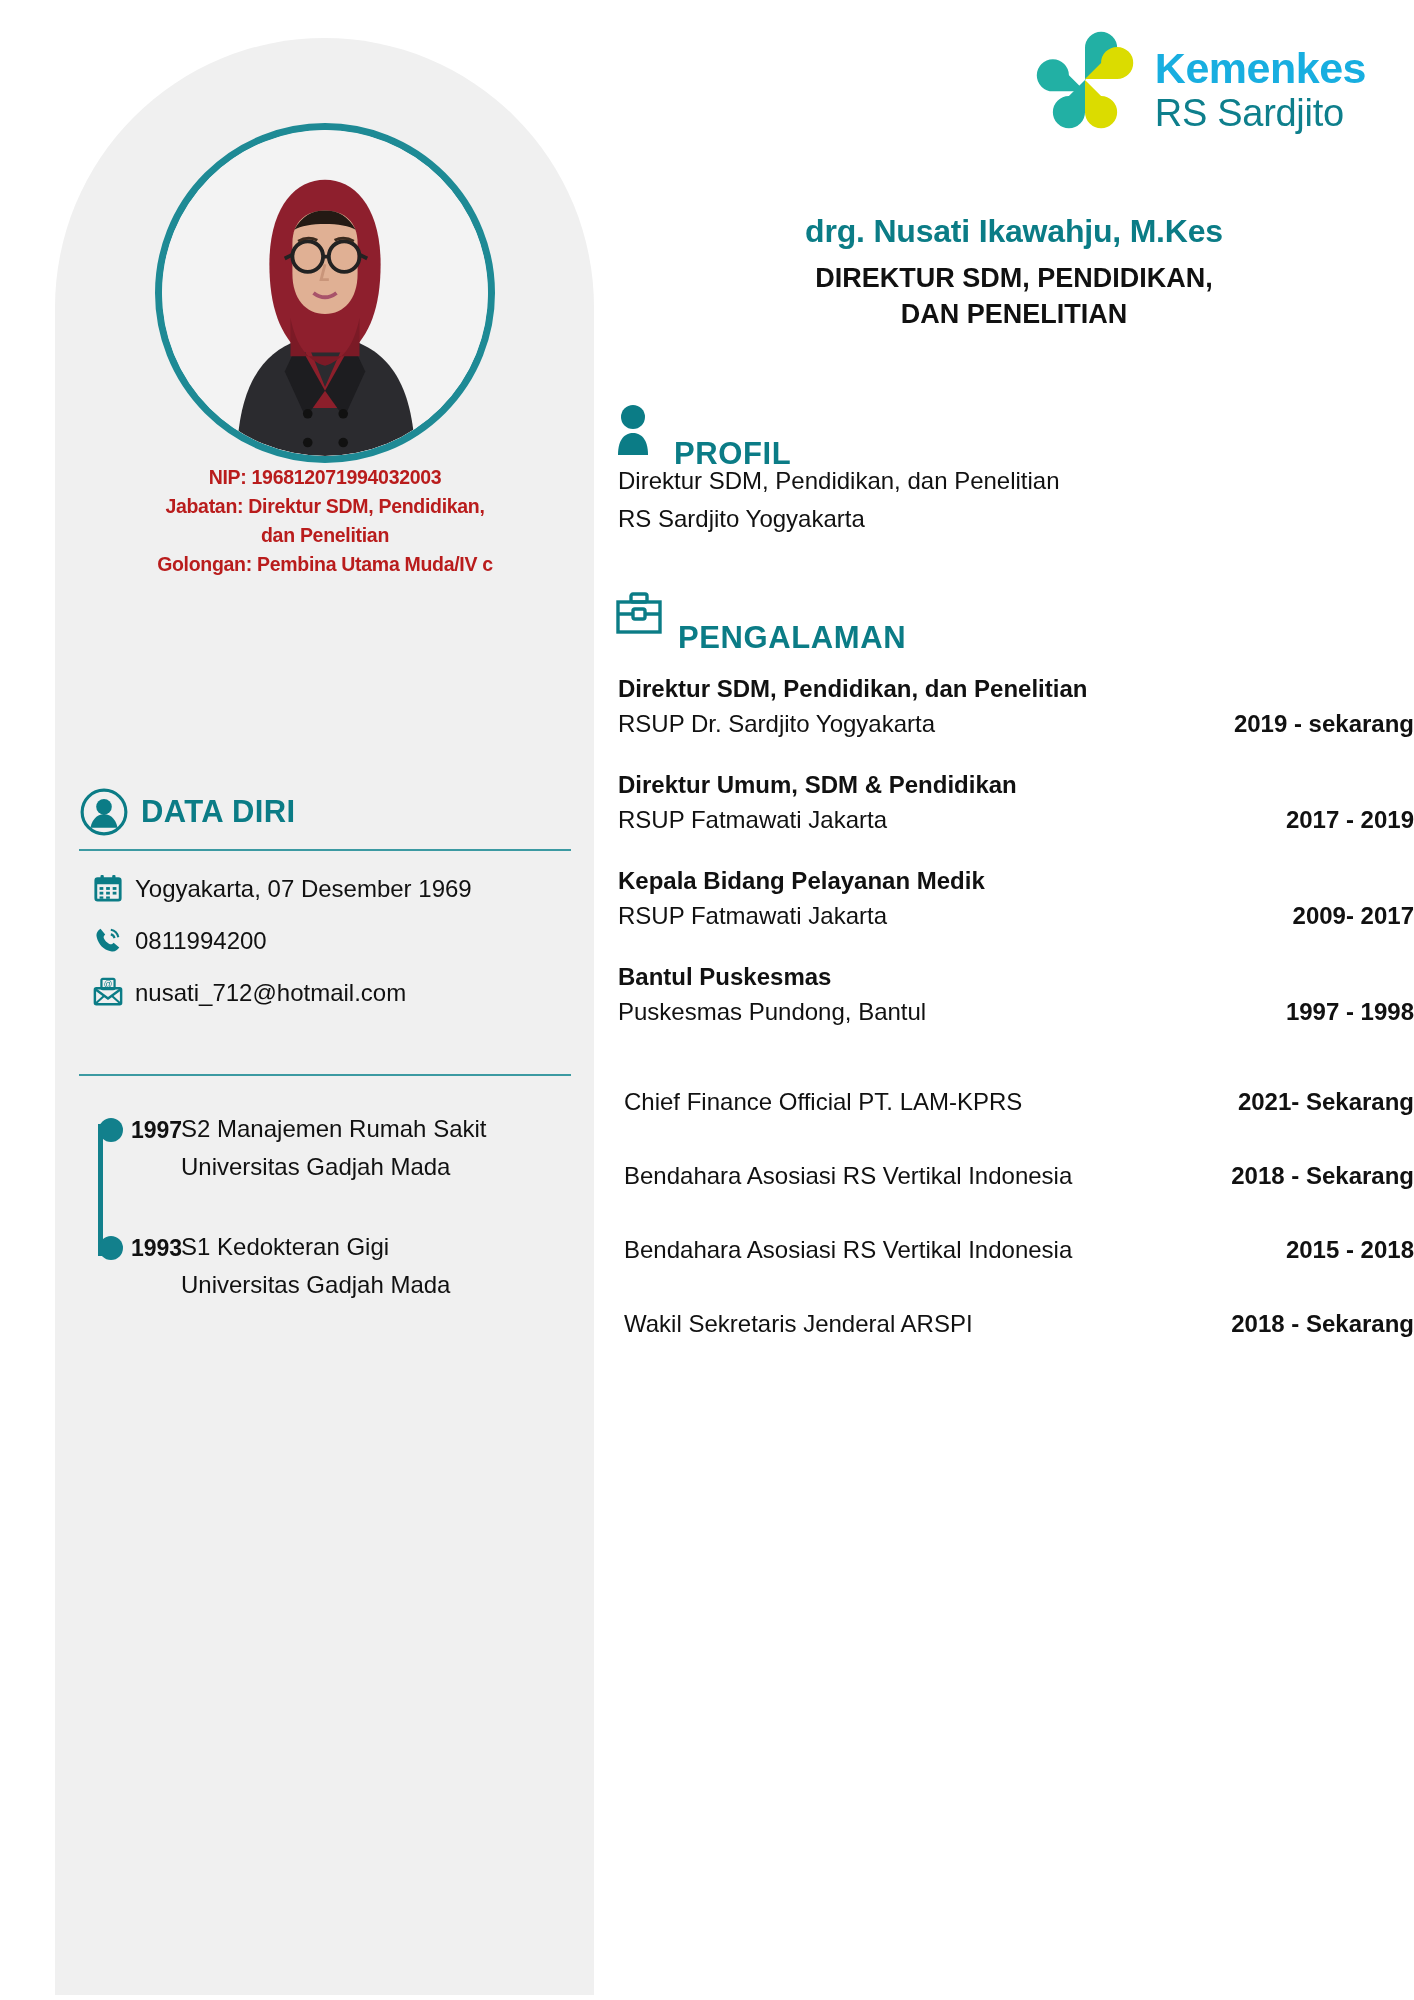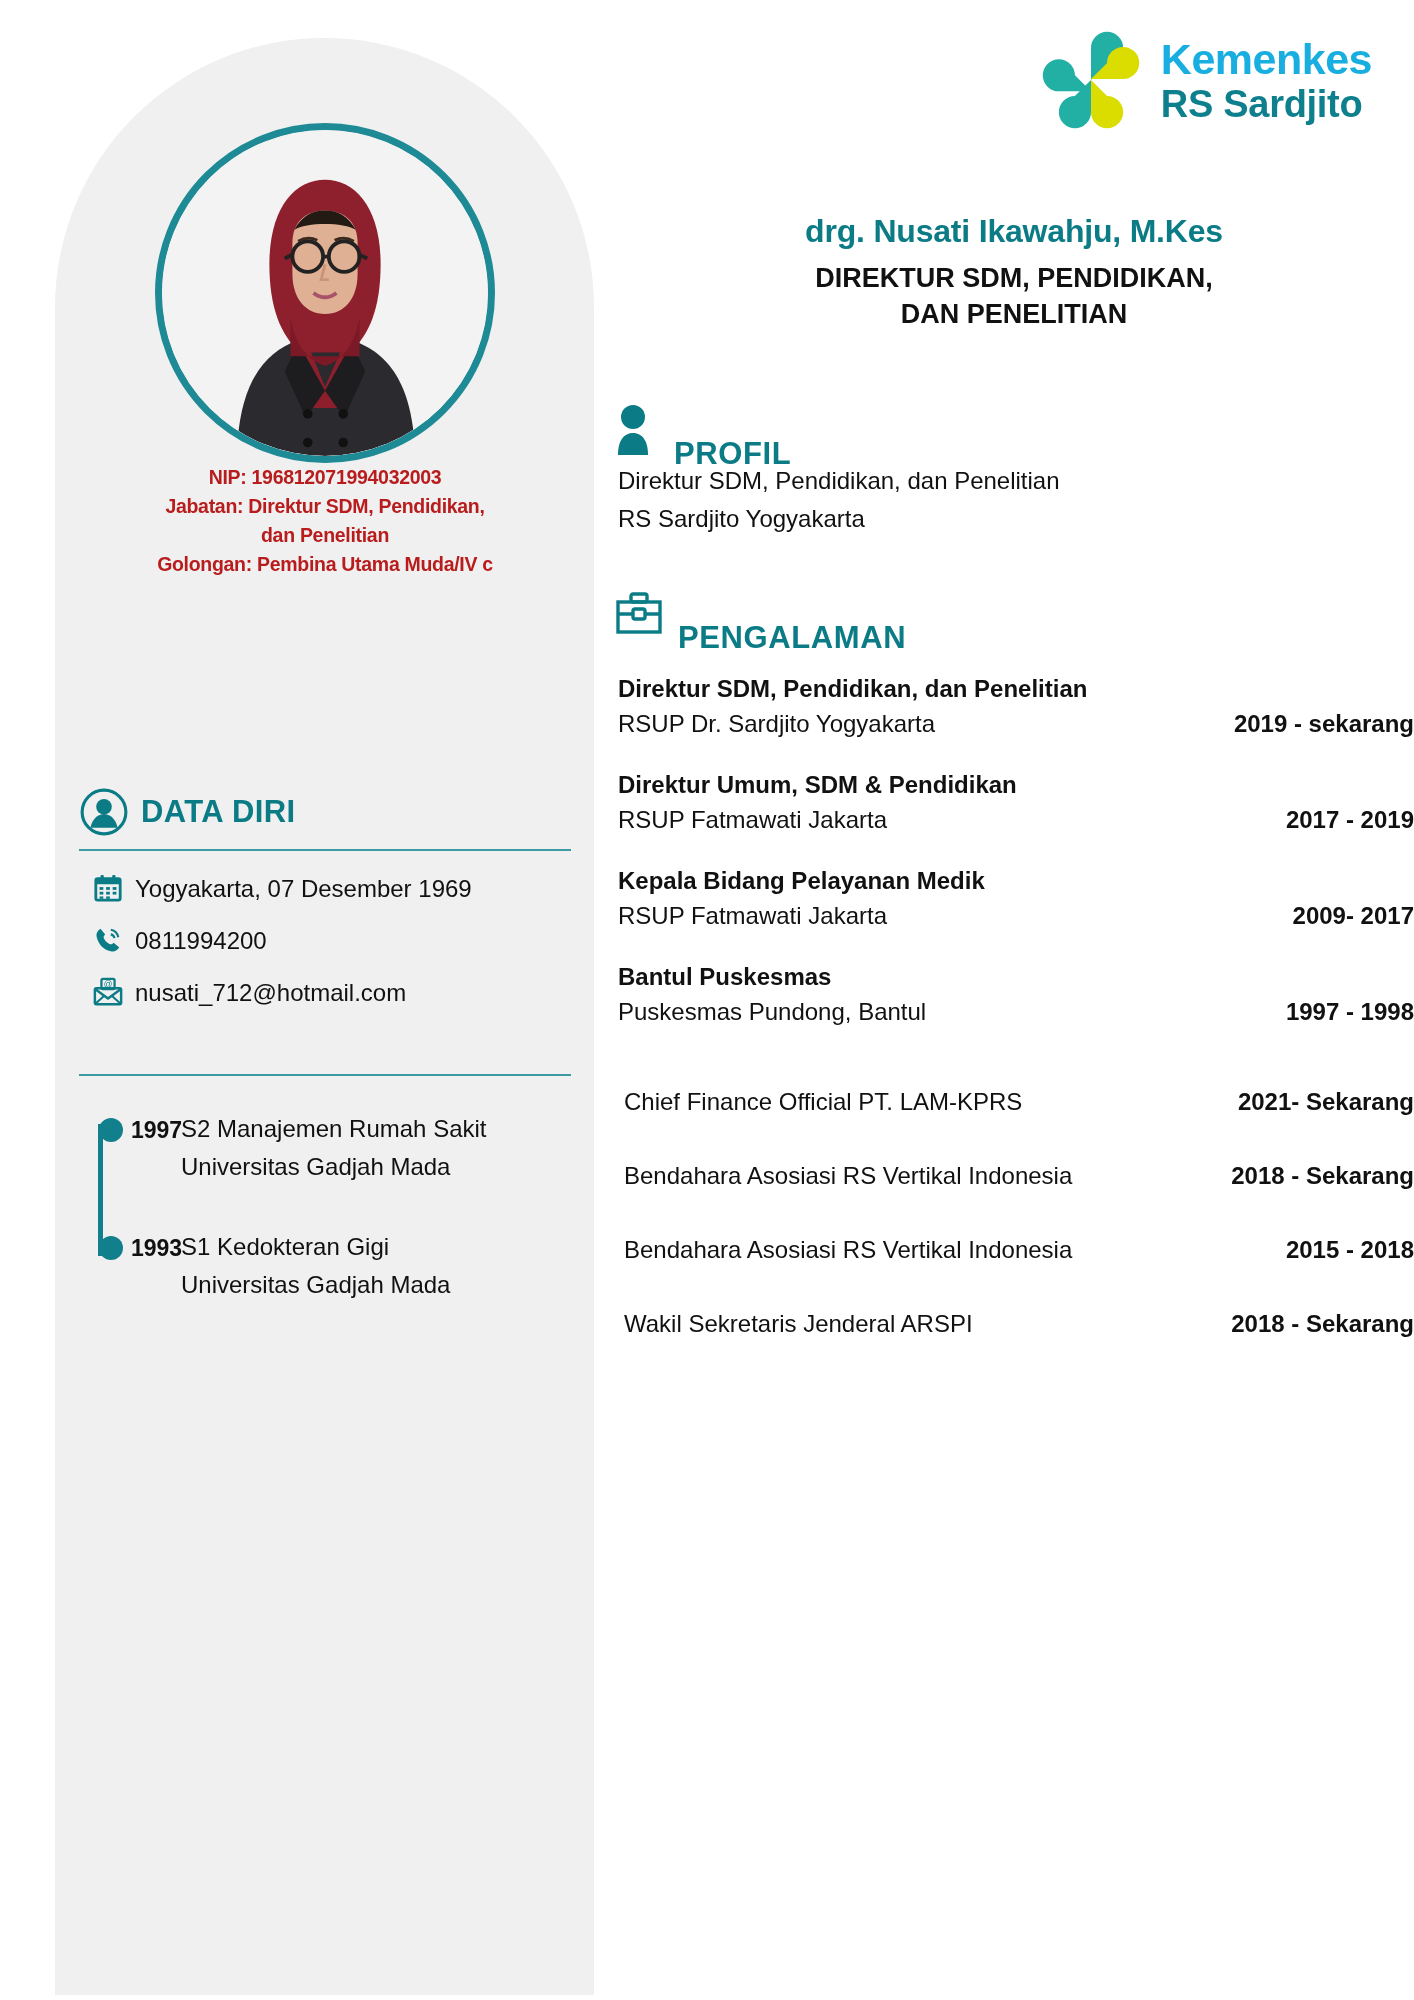--- a/index.html
+++ b/index.html
@@ -90,31 +90,31 @@
   .edu-year {
     width: 92px; flex: 0 0 92px;
     padding-left: 42px;
     font-size: 23px; font-weight: bold; color: #111;
     line-height: 40px;
   }
   .edu-desc { font-size: 24px; color: #111; line-height: 38px; }
 
   
   #logo {
-    position: absolute; right: 42px; top: 28px;
-    display: flex; align-items: center; gap: 18px;
+    position: absolute; right: 48px; top: 28px;
+    display: flex; align-items: flex-end; gap: 18px;
   }
   #logo-mark { width: 104px; height: 104px; }
   #logo-text { line-height: 1.0; }
   #logo-l1 {
     font-size: 43px; font-weight: bold; color: #18aee0;
     letter-spacing: -0.5px;
   }
   #logo-l2 {
-    font-size: 38px; font-weight: bold; color: #0e7f8c;
+    font-size: 38px; font-weight: normal; color: #0e7f8c;
     letter-spacing: -0.3px; margin-top: 4px;
   }
 
   
   #right { position: absolute; left: 614px; top: 0; width: 800px; }
 
   #name {
     margin-top: 213px;
     text-align: center;
     font-size: 32px; font-weight: bold;

